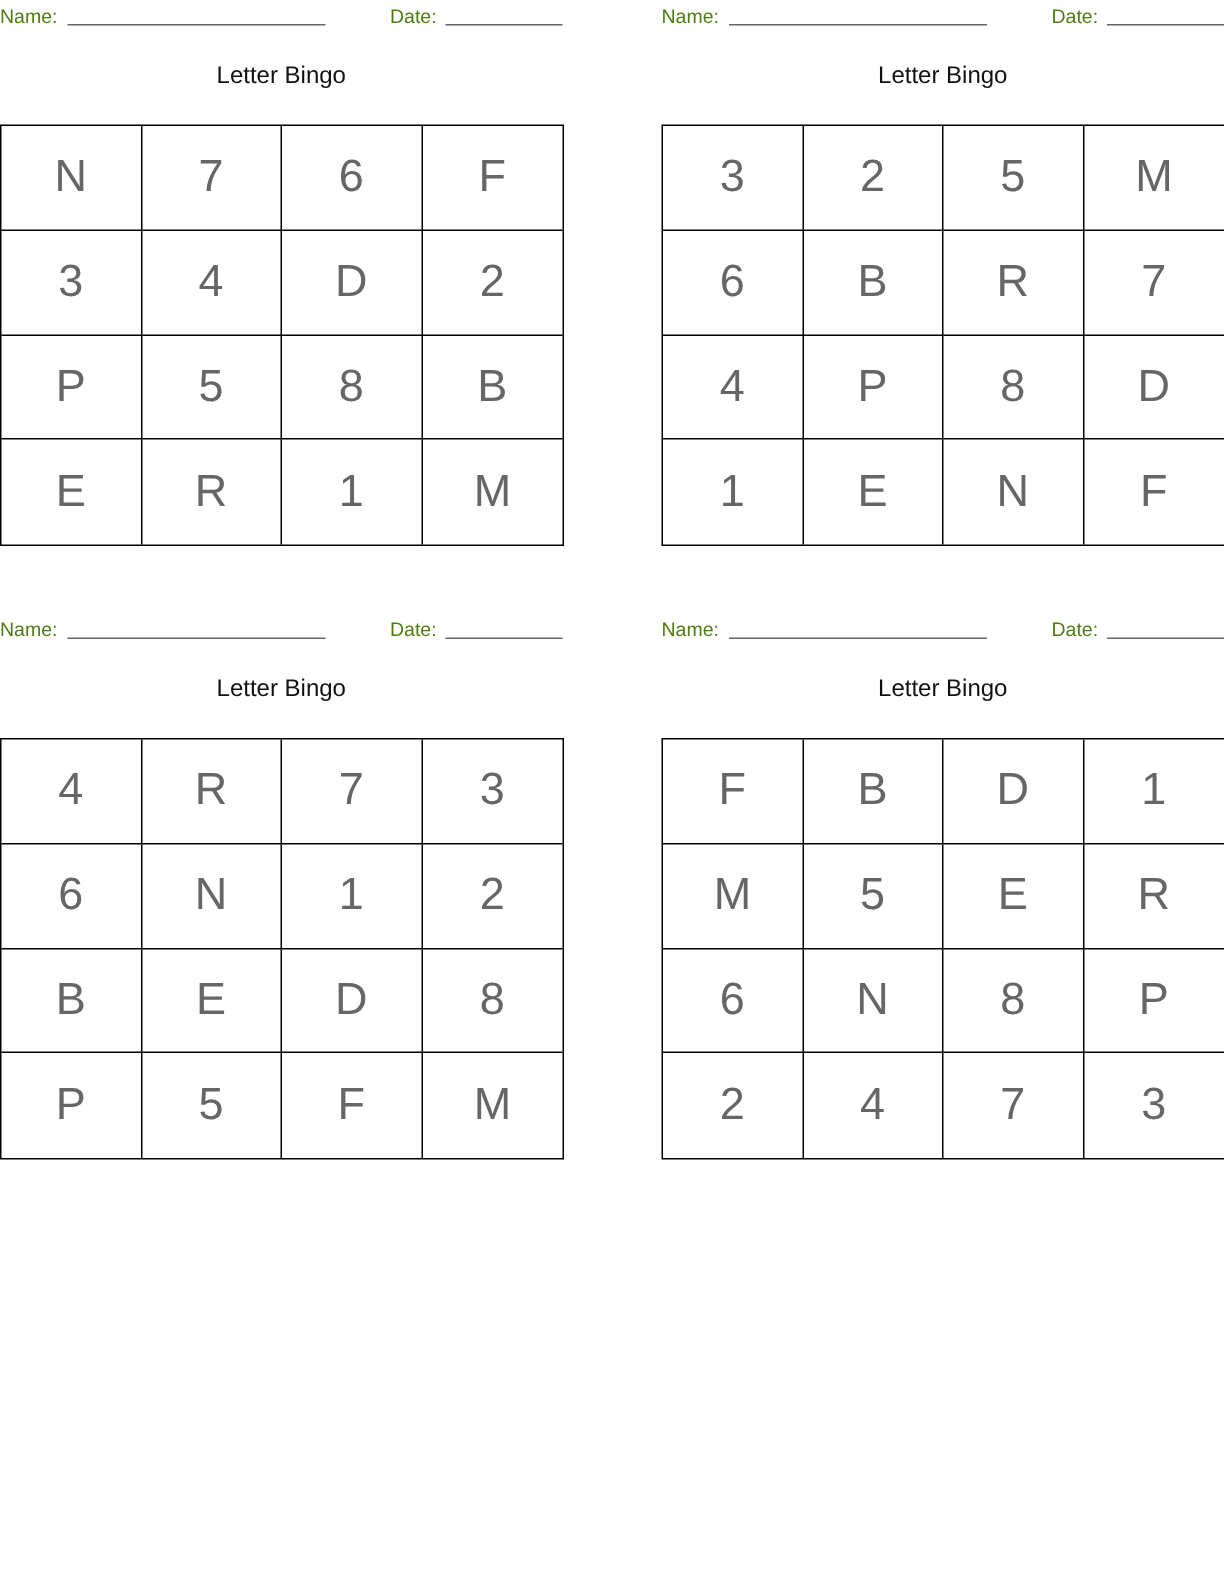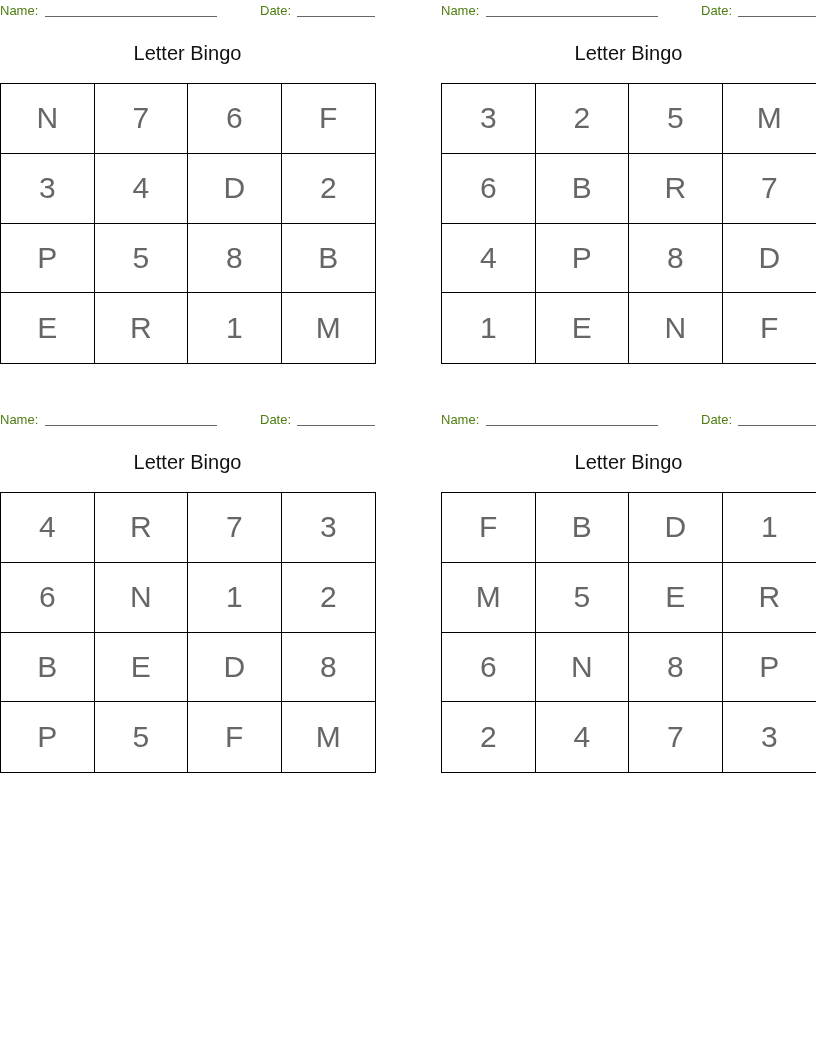--- a/index.html
+++ b/index.html
@@ -3,21 +3,21 @@
 <meta charset="utf-8">
 <style>
   html, body { margin: 0; padding: 0; background: #ffffff; }
   body { width: 816px; height: 1056px; position: relative; overflow: hidden; font-family: "Liberation Sans", sans-serif; }
   .card { position: absolute; width: 375px; }
   .meta { position: relative; height: 22px; font-size: 13px; color: #4d7c0f; }
   .meta .name-label { position: absolute; left: 0; top: 3px; }
   .meta .name-line { position: absolute; left: 45px; top: 16px; width: 172px; border-bottom: 1px solid #666666; }
   .meta .date-label { position: absolute; left: 260px; top: 3px; }
   .meta .date-line { position: absolute; left: 297px; top: 16px; width: 78px; border-bottom: 1px solid #666666; }
-  .title { position: absolute; top: 42px; left: 0; width: 375px; text-align: center; font-size: 20px; color: #111111; }
+  .title { position: absolute; top: 42px; left: 0; width: 375px; text-align: center; font-size: 16px; color: #111111; }
   .grid { position: absolute; top: 83px; left: 0; width: 374px; height: 279px; border: 1px solid #000; display: grid; grid-template-columns: repeat(4, 1fr); grid-template-rows: repeat(4, 1fr); box-sizing: content-box; }
   .cell { border-right: 1px solid #000; border-bottom: 1px solid #000; display: flex; align-items: center; justify-content: center; font-size: 30px; color: #666666; }
   .cell:nth-child(4n) { border-right: none; }
   .cell:nth-child(n+13) { border-bottom: none; }
 </style>
 </head>
 <body>
 
 <div id="cards">
     <div class="card" style="left: 0px; top: 0px;">

